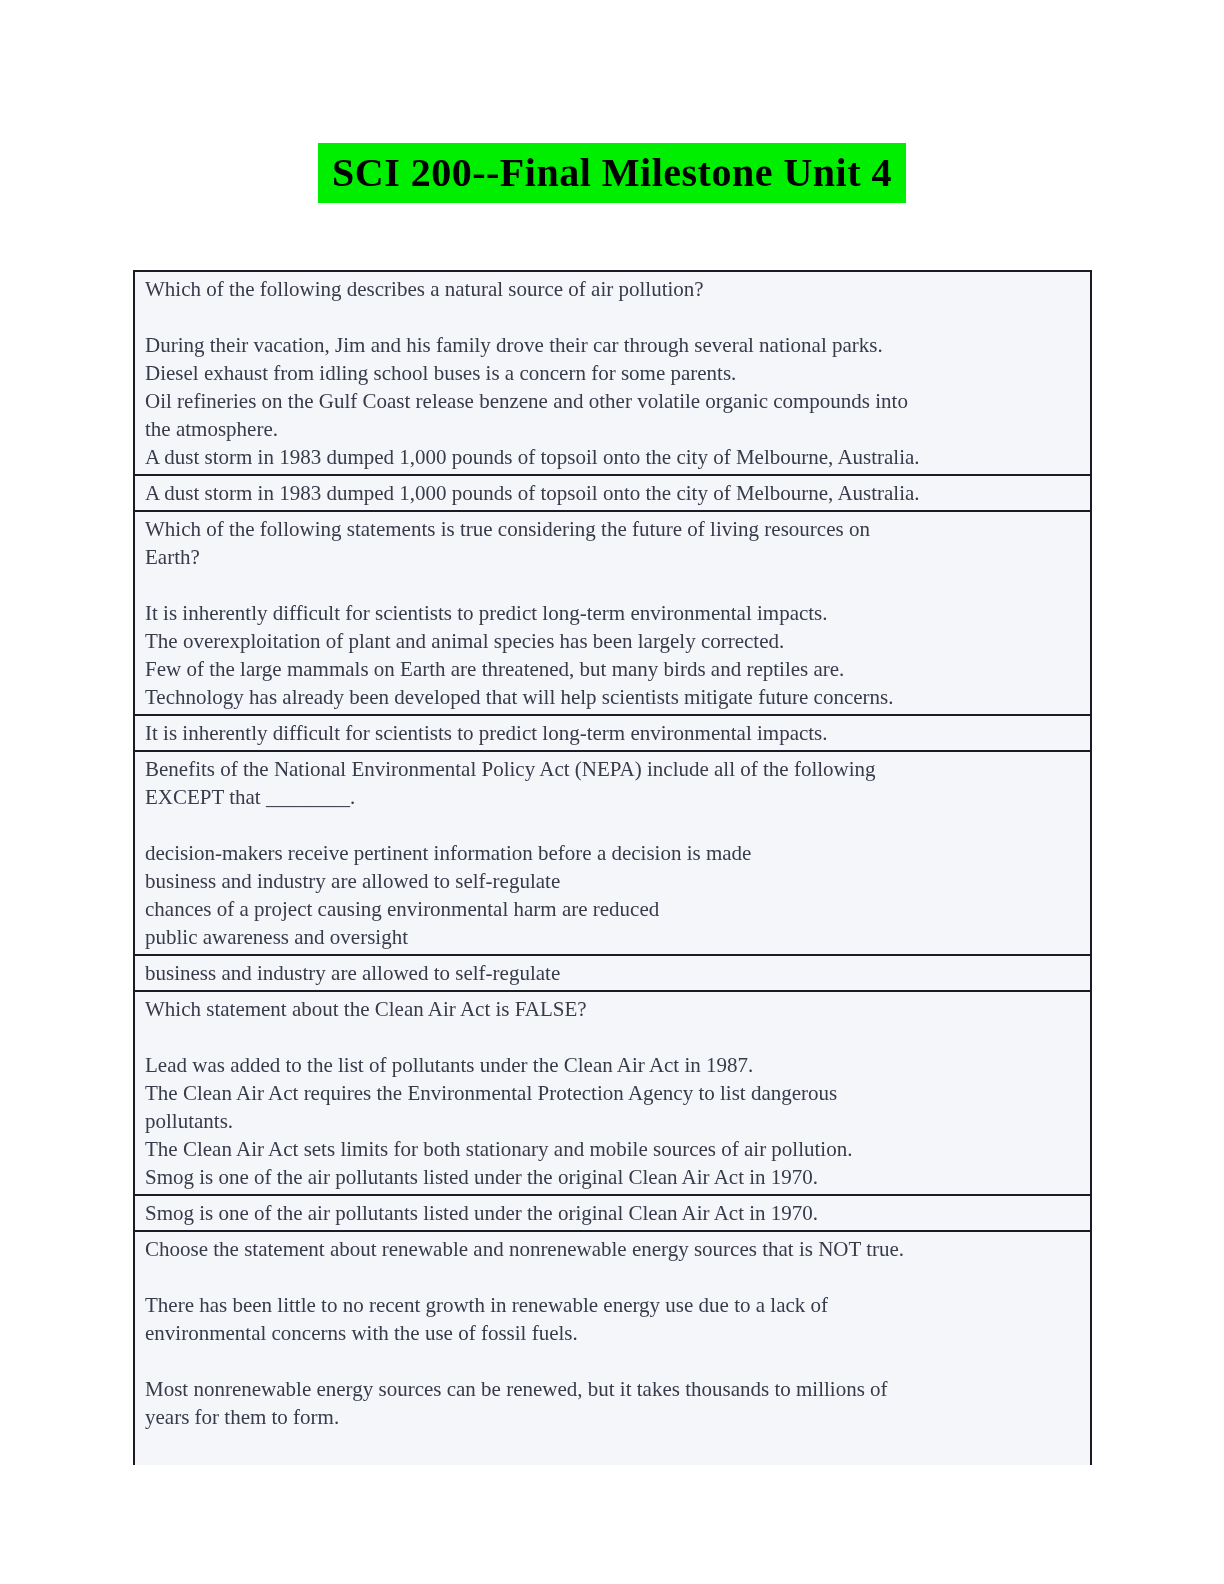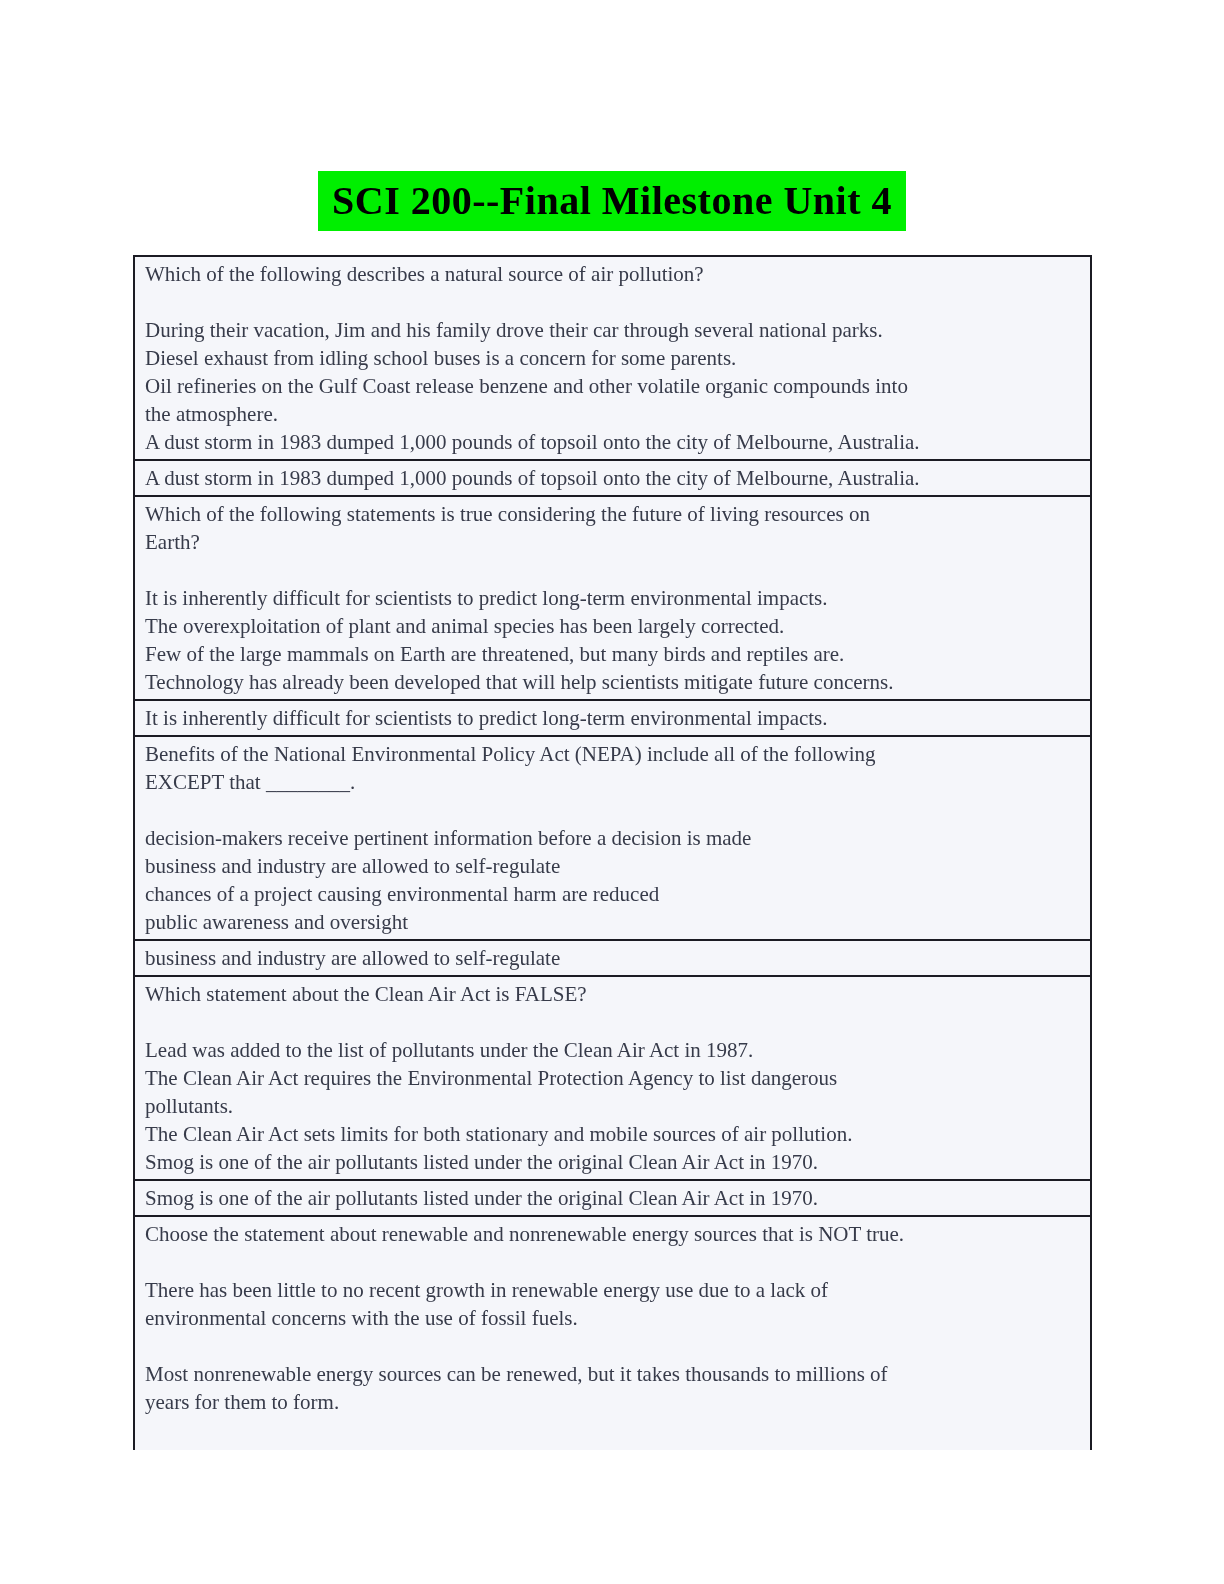--- a/index.html
+++ b/index.html
@@ -24,24 +24,23 @@
   .page-title {
     display: inline-block;
     background: #00ef00;
     color: #000000;
     font-size: 40px;
     font-weight: bold;
     line-height: 60px;
     padding: 0 14px;
     letter-spacing: 0.5px;
     white-space: nowrap;
-    margin-top: 28px;
   }
   .qa-table {
-    margin: 24px auto 0 133px;
+    margin: 67px auto 0 133px;
     width: 959px;
     border: 2px solid #1b1b23;
     border-bottom: none;
   }
   .qa-row {
     background: #f5f6fa;
     color: #373b4a;
     font-size: 21px;
     line-height: 28px;
     padding: 3px 10px;

